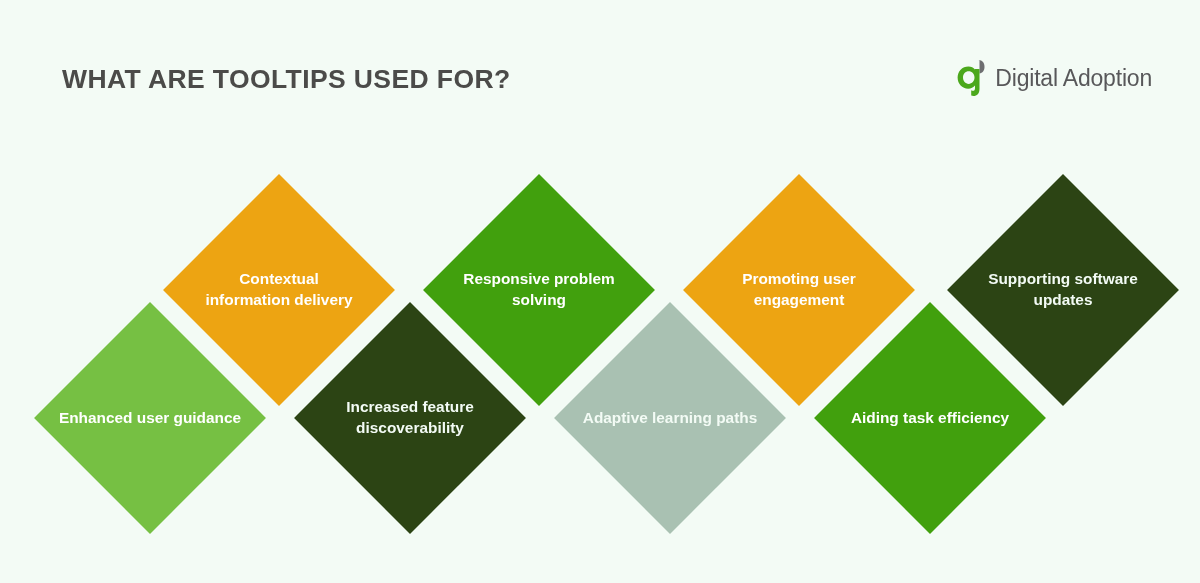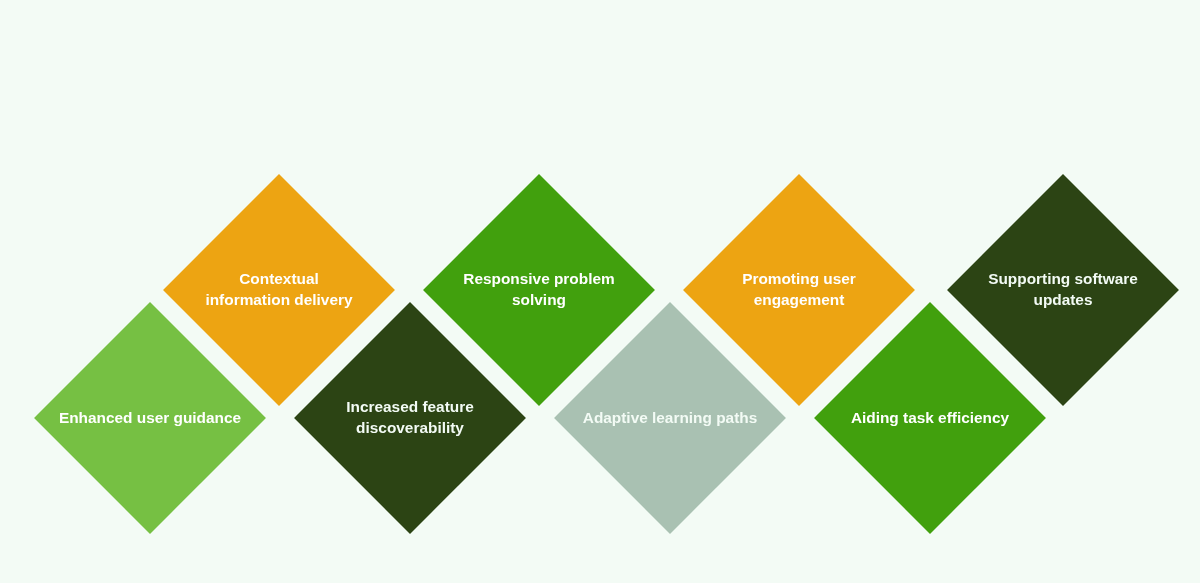--- a/index.html
+++ b/index.html
@@ -92,20 +92,38 @@
   }
   .diamond-inner.narrow {
     width: 150px;
   }
 </style>
 </head>
 <body>
 
 <div id="infographic" style="background: rgb(243, 251, 245);">
 
+  <div class="header">
+    <div class="page-title" style="color: rgb(75, 75, 73);">WHAT ARE TOOLTIPS USED FOR?</div>
+
+    <div class="logo">
+      <span class="logo-mark-wrap">
+        <svg class="logo-mark" viewBox="0 0 34 38" xmlns="http://www.w3.org/2000/svg">
+          <path d="M22.5 1 C26.5 1, 28.5 4, 28.5 8 C28.5 11.5, 26.5 14, 23.5 14.5 L23.5 1.5 Z" fill="#6d6e70"></path>
+          <path d="M23.5 10 L23.5 30 C23.5 34.5, 21 37, 17.5 37 C16.6 37, 15.8 36.85, 15.2 36.6
+                   L15.2 31.2 C15.8 31.6, 16.4 31.8, 17 31.8 C18.3 31.8, 19 30.9, 19 29.2
+                   L19 26.6 C17.4 28.6, 15.1 29.8, 12.2 29.8 C6.2 29.8, 1.6 25, 1.6 18.6
+                   C1.6 12.2, 6.2 7.4, 12.4 7.4 C15.2 7.4, 17.5 8.5, 19 10.4 L19 10 Z
+                   M12.7 12.3 C9.4 12.3, 7 14.9, 7 18.6 C7 22.3, 9.4 24.9, 12.7 24.9
+                   C16 24.9, 18.5 22.3, 18.5 18.6 C18.5 14.9, 16 12.3, 12.7 12.3 Z" fill="#4ba81c"></path>
+        </svg>
+      </span>
+      <span class="logo-text" style="color: rgb(88, 88, 90);">Digital Adoption</span>
+    </div>
+  </div>
 
   <div class="diamonds">
 
     <div class="diamond" style="left: 68px; top: 336px; background: rgb(118, 192, 67);">
       <div class="diamond-inner" style="color: rgb(255, 255, 255);">Enhanced user guidance</div>
     </div>
 
     <div class="diamond" style="left: 197px; top: 208px; background: rgb(237, 164, 18);">
       <div class="diamond-inner narrow" style="color: rgb(255, 255, 255);">Contextual information delivery</div>
     </div>

